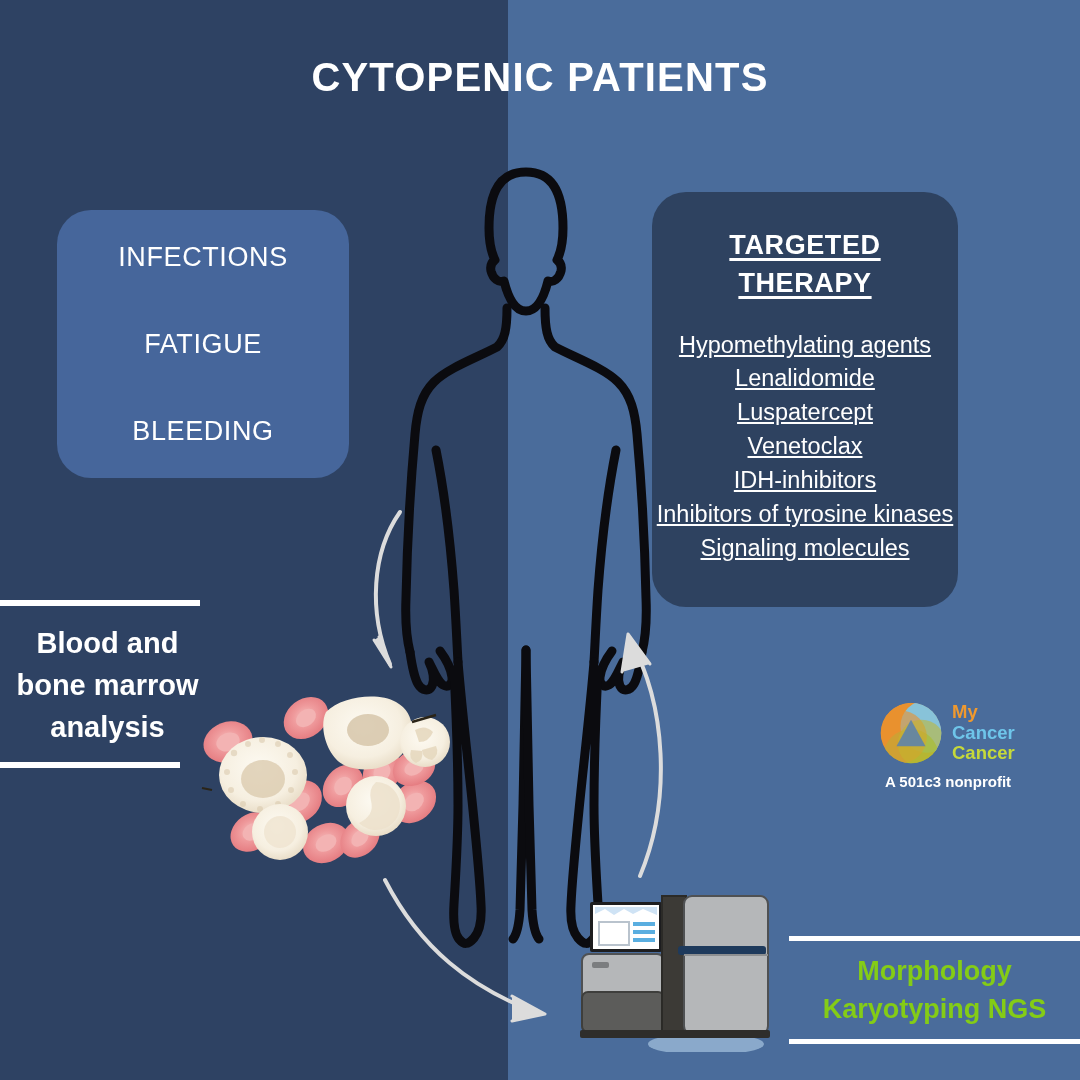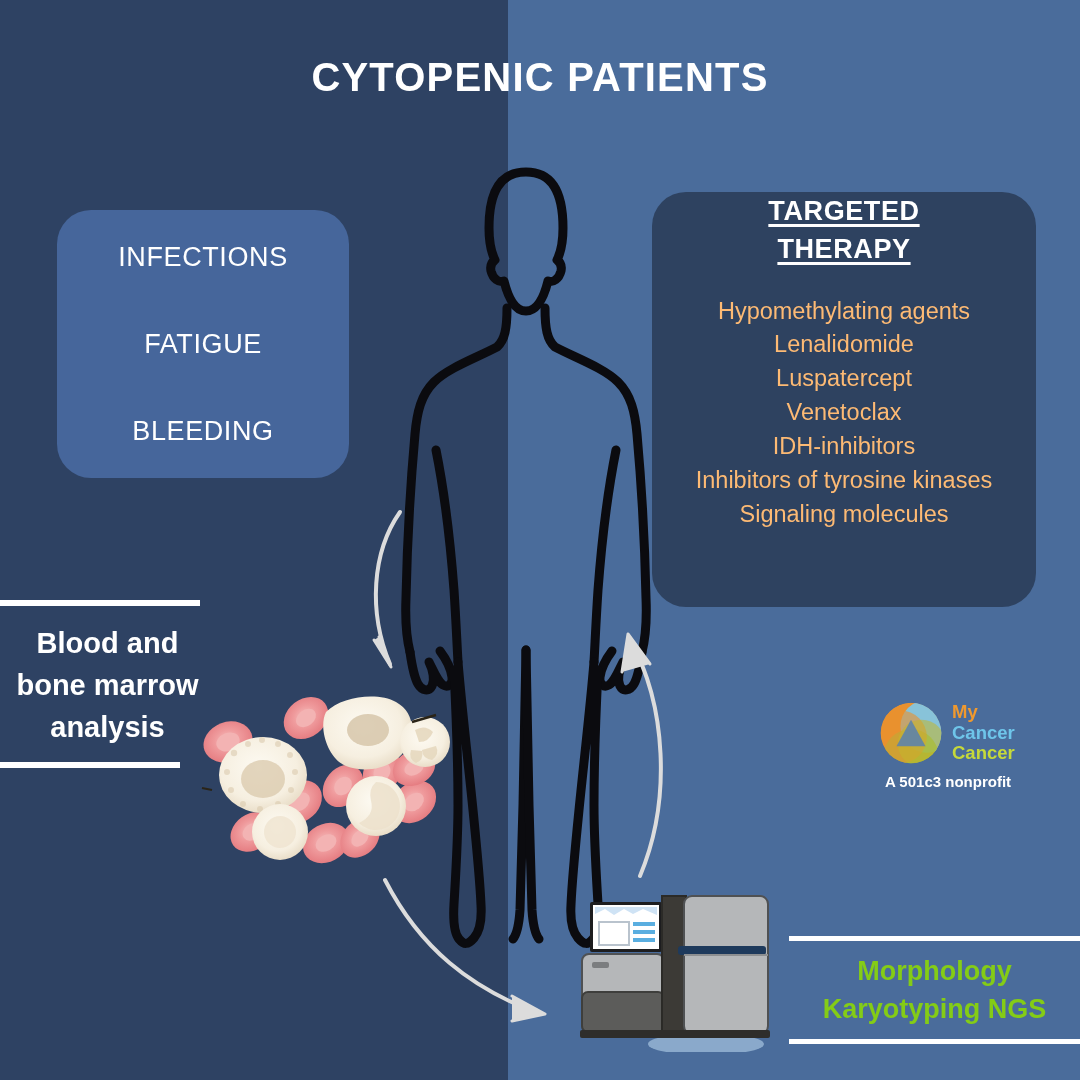--- a/index.html
+++ b/index.html
@@ -59,46 +59,48 @@
     color: #ffffff;
     font-size: 27px;
     letter-spacing: 0.6px;
     text-align: center;
   }
 
   
   .therapy-panel {
     position: absolute;
     left: 652px; top: 192px;
-    width: 384px; height: 415px;
+    width: 306px; height: 415px;
     background: #2e4260;
     border-radius: 34px;
+    padding-top: 34px;
     box-sizing: border-box;
     text-align: center;
   }
   .therapy-title {
     color: #ffffff;
     font-size: 27px;
     font-weight: bold;
     letter-spacing: 0.6px;
     line-height: 1.42;
   }
   .therapy-title span {
     display: block;
     text-decoration: underline;
     text-underline-offset: 4px;
     text-decoration-thickness: 2.5px;
   }
   .therapy-list {
     margin-top: 26px;
   }
   .therapy-item {
-    color: #fdba74;
+    color: #ffffff;
     font-size: 23.5px;
     line-height: 1.44;
+    text-decoration: underline;
   }
 
   
   .body-figure {
     position: absolute;
     left: 396px; top: 150px;
     width: 260px; height: 805px;
   }
   .body-figure svg { display: block; width: 100%; height: 100%; }
 

